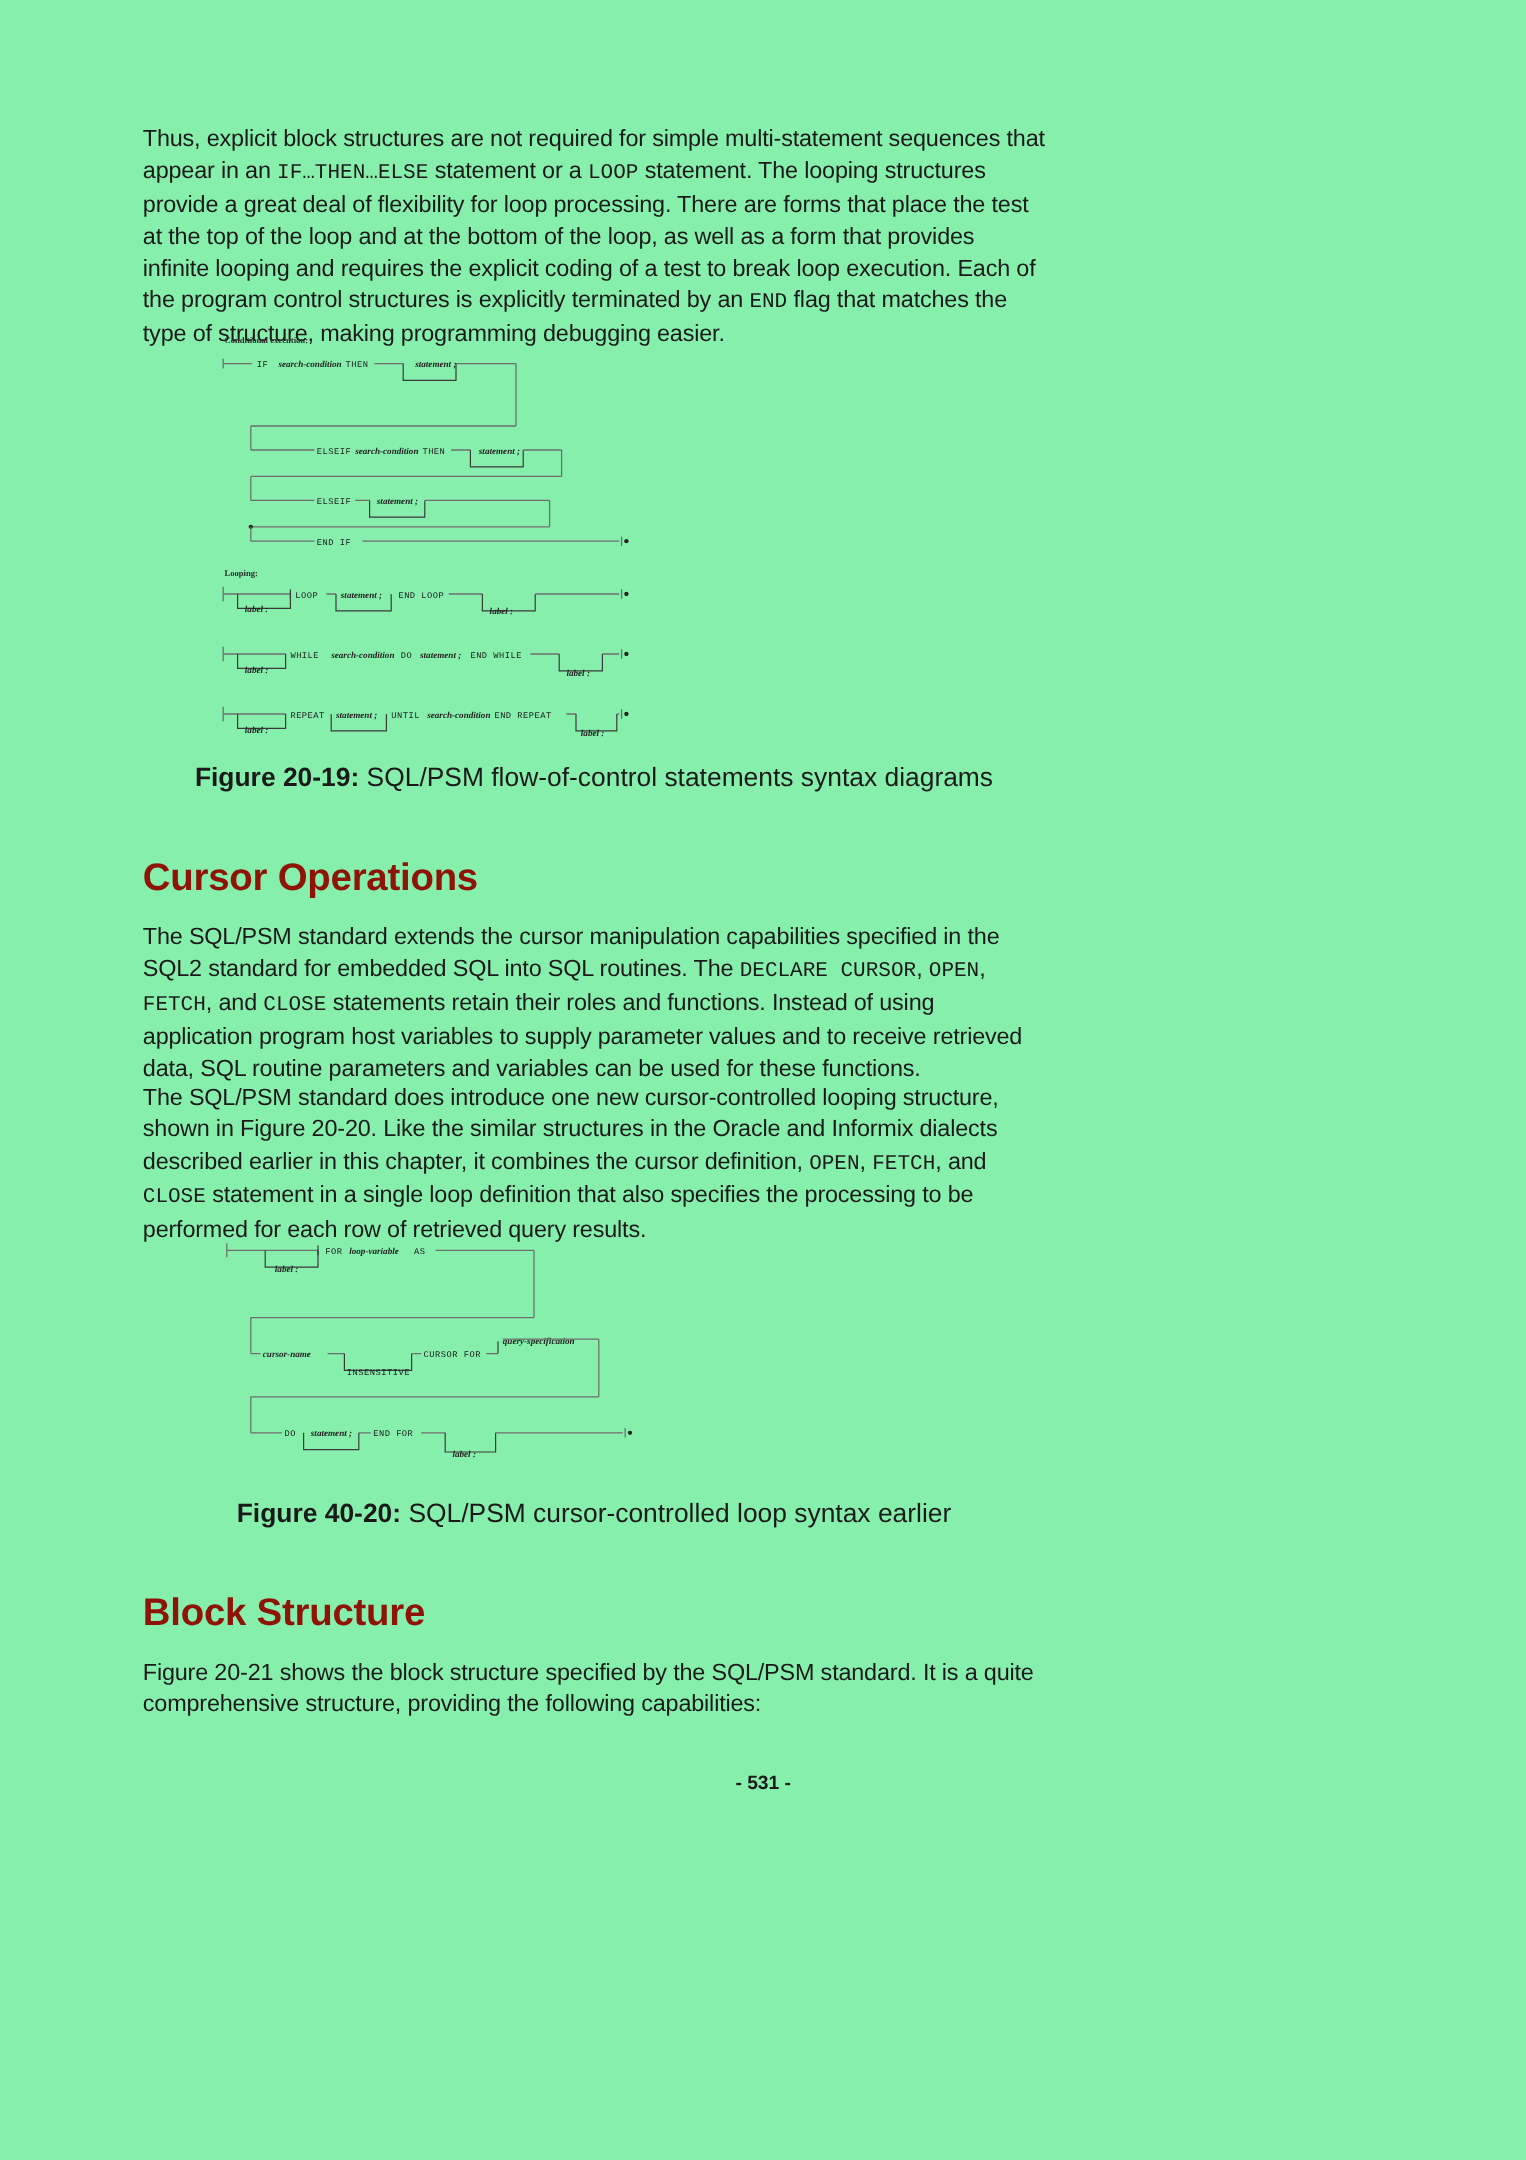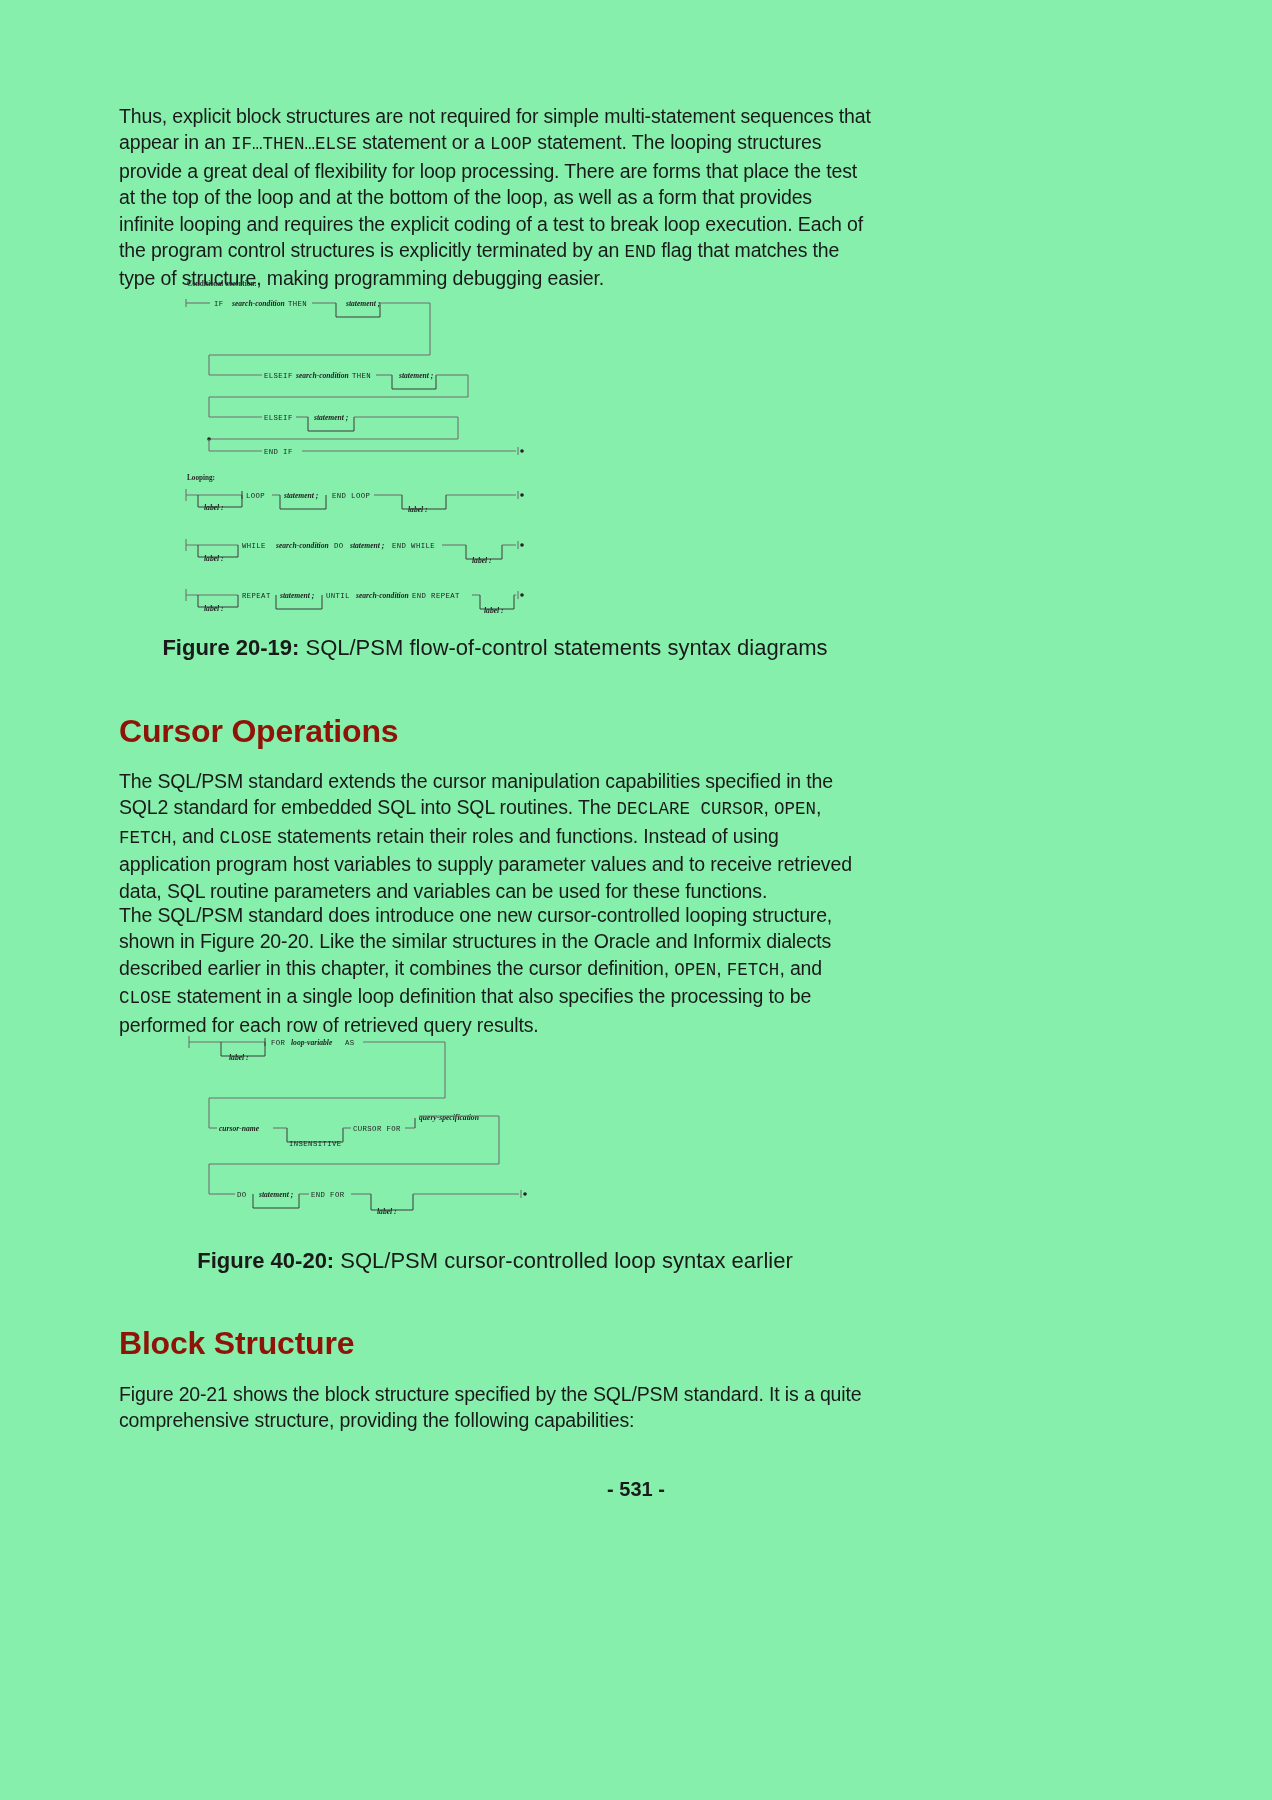--- a/index.html
+++ b/index.html
@@ -58,21 +58,21 @@
     text-align: center;
     margin: 0;
   }
   .figure-caption b { font-weight: bold; }
 
   .page-number {
     position: absolute;
     left: 0;
     width: 1272px;
     text-align: center;
-    font-size: 20px;
+    font-size: 16px;
     font-weight: bold;
     color: #1a1a1a;
   }
 
   
   .diagram {
     position: relative;
     filter: blur(0.25px);
   }
   .diagram svg { display: block; }

